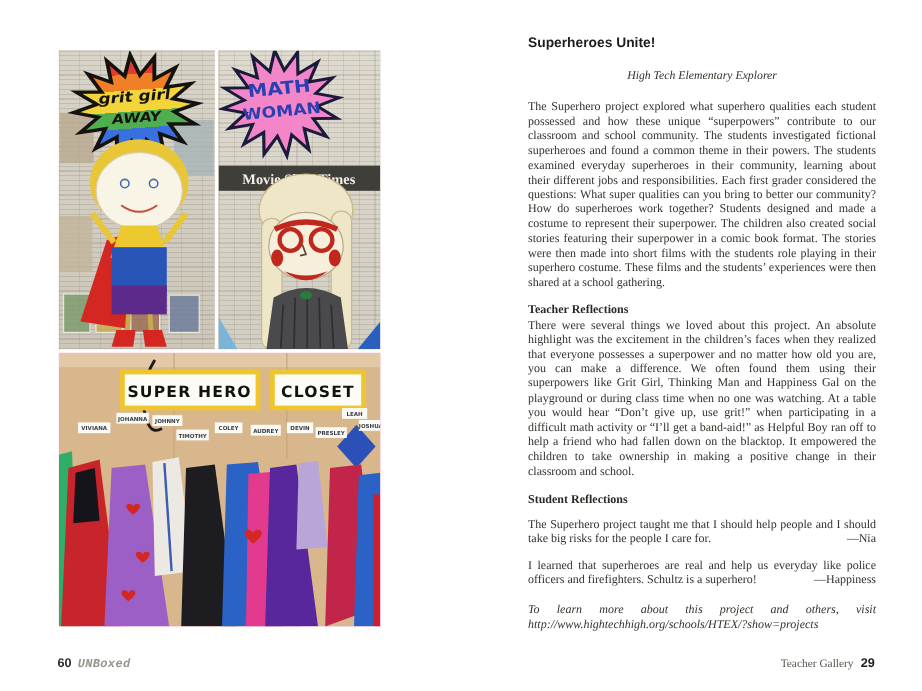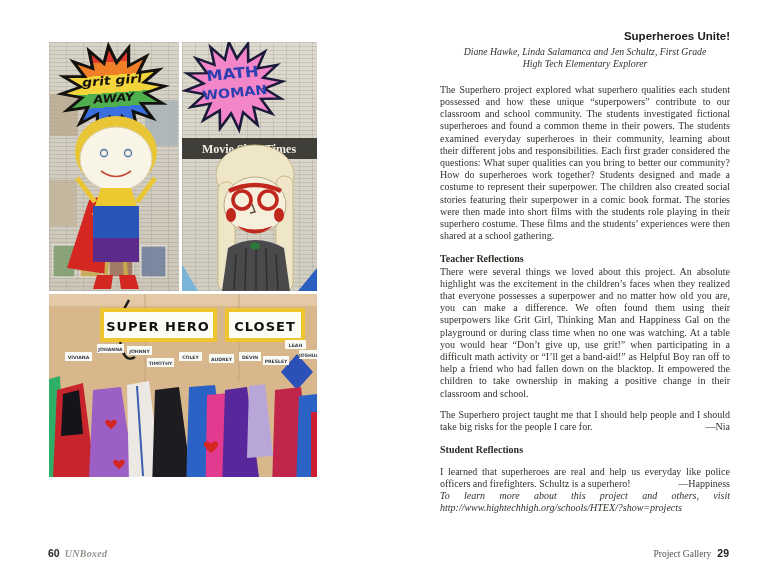--- a/index.html
+++ b/index.html
@@ -4,47 +4,47 @@
 <style>
   html,body{margin:0;padding:0;}
   body{width:768px;height:576px;background:#ffffff;position:relative;
        font-family:"Liberation Serif", serif;overflow:hidden;}
   .spread{position:absolute;inset:0;background:#fff;}
 
   
   .photo{position:absolute;overflow:hidden;background:#d6d2c6;}
   .photo1{left:49px;top:42px;width:130px;height:249px;}
   .photo2{left:182px;top:42px;width:135px;height:249px;}
-  .photo3{left:49px;top:294px;width:268px;height:183px;background:#f9a8d4;}
+  .photo3{left:49px;top:294px;width:268px;height:228px;background:#f9a8d4;}
   .np-bg{position:absolute;inset:0;
     background:
       repeating-linear-gradient(0deg, rgba(110,105,92,.20) 0 1px, transparent 1px 4px),
       repeating-linear-gradient(90deg, rgba(110,105,92,.14) 0 1px, transparent 1px 17px),
       linear-gradient(#d8d4c8,#ccc7b9);}
   .photo2 .np-bg{background:
       repeating-linear-gradient(0deg, rgba(110,105,92,.18) 0 1px, transparent 1px 4px),
       repeating-linear-gradient(90deg, rgba(110,105,92,.16) 0 1px, transparent 1px 13px),
       linear-gradient(#dedacf,#d2cec1);}
   .photo svg{position:absolute;inset:0;}
 
   
   .article{position:absolute;left:440px;top:30px;width:290px;color:#34312b;}
   .title{font-family:"Liberation Sans", sans-serif;font-weight:bold;font-size:11.5px;
-         text-align:right;margin:0 0 4px 0;color:#1f1d1a;}
+         text-align:left;margin:0 0 4px 0;color:#1f1d1a;}
   .byline{font-style:italic;font-size:9.8px;line-height:12.4px;text-align:center;margin:0 0 13px 0;}
   .bodytext{font-size:10px;line-height:12.2px;text-align:justify;margin:0;}
   .sec-heading{font-size:10px;font-weight:bold;margin:11px 0 0 0;color:#2c2925;}
   .reflection{margin-top:9px;}
   .attrib{float:right;}
-  .footnote{font-style:italic;}
+  .footnote{font-style:italic;margin-top:13px;}
 
   
   .footer-left{position:absolute;left:48px;top:547px;font-size:10.5px;}
   .pagenum{font-family:"Liberation Sans", sans-serif;font-weight:bold;color:#2a2a2a;}
-  .journal-logo{font-family:Liberation Serif, serif;font-style:italic;font-weight:bold;
+  .journal-logo{font-family:Liberation Mono, monospace;font-style:italic;font-weight:bold;
                 color:#97948e;margin-left:5px;font-size:10px;letter-spacing:.3px;}
   .footer-right{position:absolute;right:39px;top:547px;text-align:right;font-size:9.5px;color:#57534c;}
   .footer-right .pagenum{font-size:10.5px;margin-left:6px;color:#1f1d1a;}
   .comicfont{font-family:"DejaVu Sans", sans-serif;font-weight:bold;}
 </style>
 </head>
 <body>
 
 <div class="spread">
 
@@ -237,35 +237,35 @@
     </figure>
 
     <div class="footer-left">
       <span class="pagenum">60</span><span class="journal-logo">UNBoxed</span>
     </div>
   </div>
 
   <div class="article">
     <h1 class="title">Superheroes Unite!</h1>
     <p class="byline">
-      <span>Diane Hawke, Linda Salamanca and Jen Schultz, First Grade</span><br>
+      <br>
       <span>High Tech Elementary Explorer</span>
     </p>
 
     <p class="bodytext">The Superhero project explored what superhero qualities each student possessed and how these unique “superpowers” contribute to our classroom and school community. The students investigated fictional superheroes and found a common theme in their powers. The students examined everyday superheroes in their community, learning about their different jobs and responsibilities. Each first grader considered the questions: What super qualities can you bring to better our community? How do superheroes work together? Students designed and made a costume to represent their superpower. The children also created social stories featuring their superpower in a comic book format. The stories were then made into short films with the students role playing in their superhero costume. These films and the students’ experiences were then shared at a school gathering.</p>
 
     <p class="bodytext sec-heading">Teacher Reflections</p>
     <p class="bodytext">There were several things we loved about this project. An absolute highlight was the excitement in the children’s faces when they realized that everyone possesses a superpower and no matter how old you are, you can make a difference. We often found them using their superpowers like Grit Girl, Thinking Man and Happiness Gal on the playground or during class time when no one was watching. At a table you would hear “Don’t give up, use grit!” when participating in a difficult math activity or “I’ll get a band-aid!” as Helpful Boy ran off to help a friend who had fallen down on the blacktop. It empowered the children to take ownership in making a positive change in their classroom and school.</p>
 
+    <p class="bodytext sec-heading">Student Reflections</p>
+
     <p class="bodytext reflection"><span>The Superhero project taught me that I should help people and I should take big risks for the people I care for.</span><span class="attrib">—Nia</span></p>
-
-    <p class="bodytext sec-heading">Student Reflections</p>
 
     <p class="bodytext reflection"><span>I learned that superheroes are real and help us everyday like police officers and firefighters. Schultz is a superhero!</span> <span class="attrib">—Happiness</span></p>
 
     <p class="bodytext footnote">To learn more about this project and others, visit http://www.hightechhigh.org/schools/HTEX/?show=projects</p>
   </div>
 
   <div class="footer-right">
-    <span>Project Gallery</span><span class="pagenum">29</span>
+    <span>Teacher Gallery</span><span class="pagenum">29</span>
   </div>
 
 </div>
 
 </body></html>

